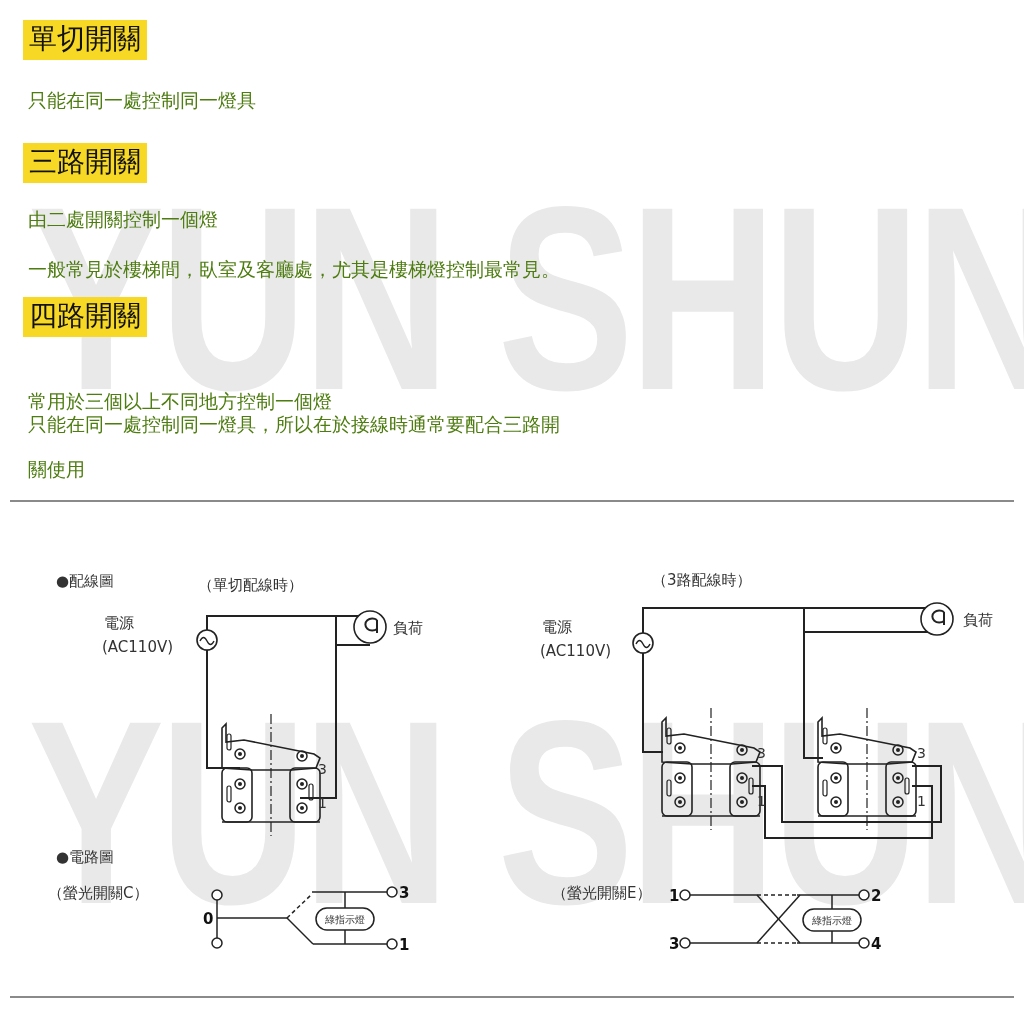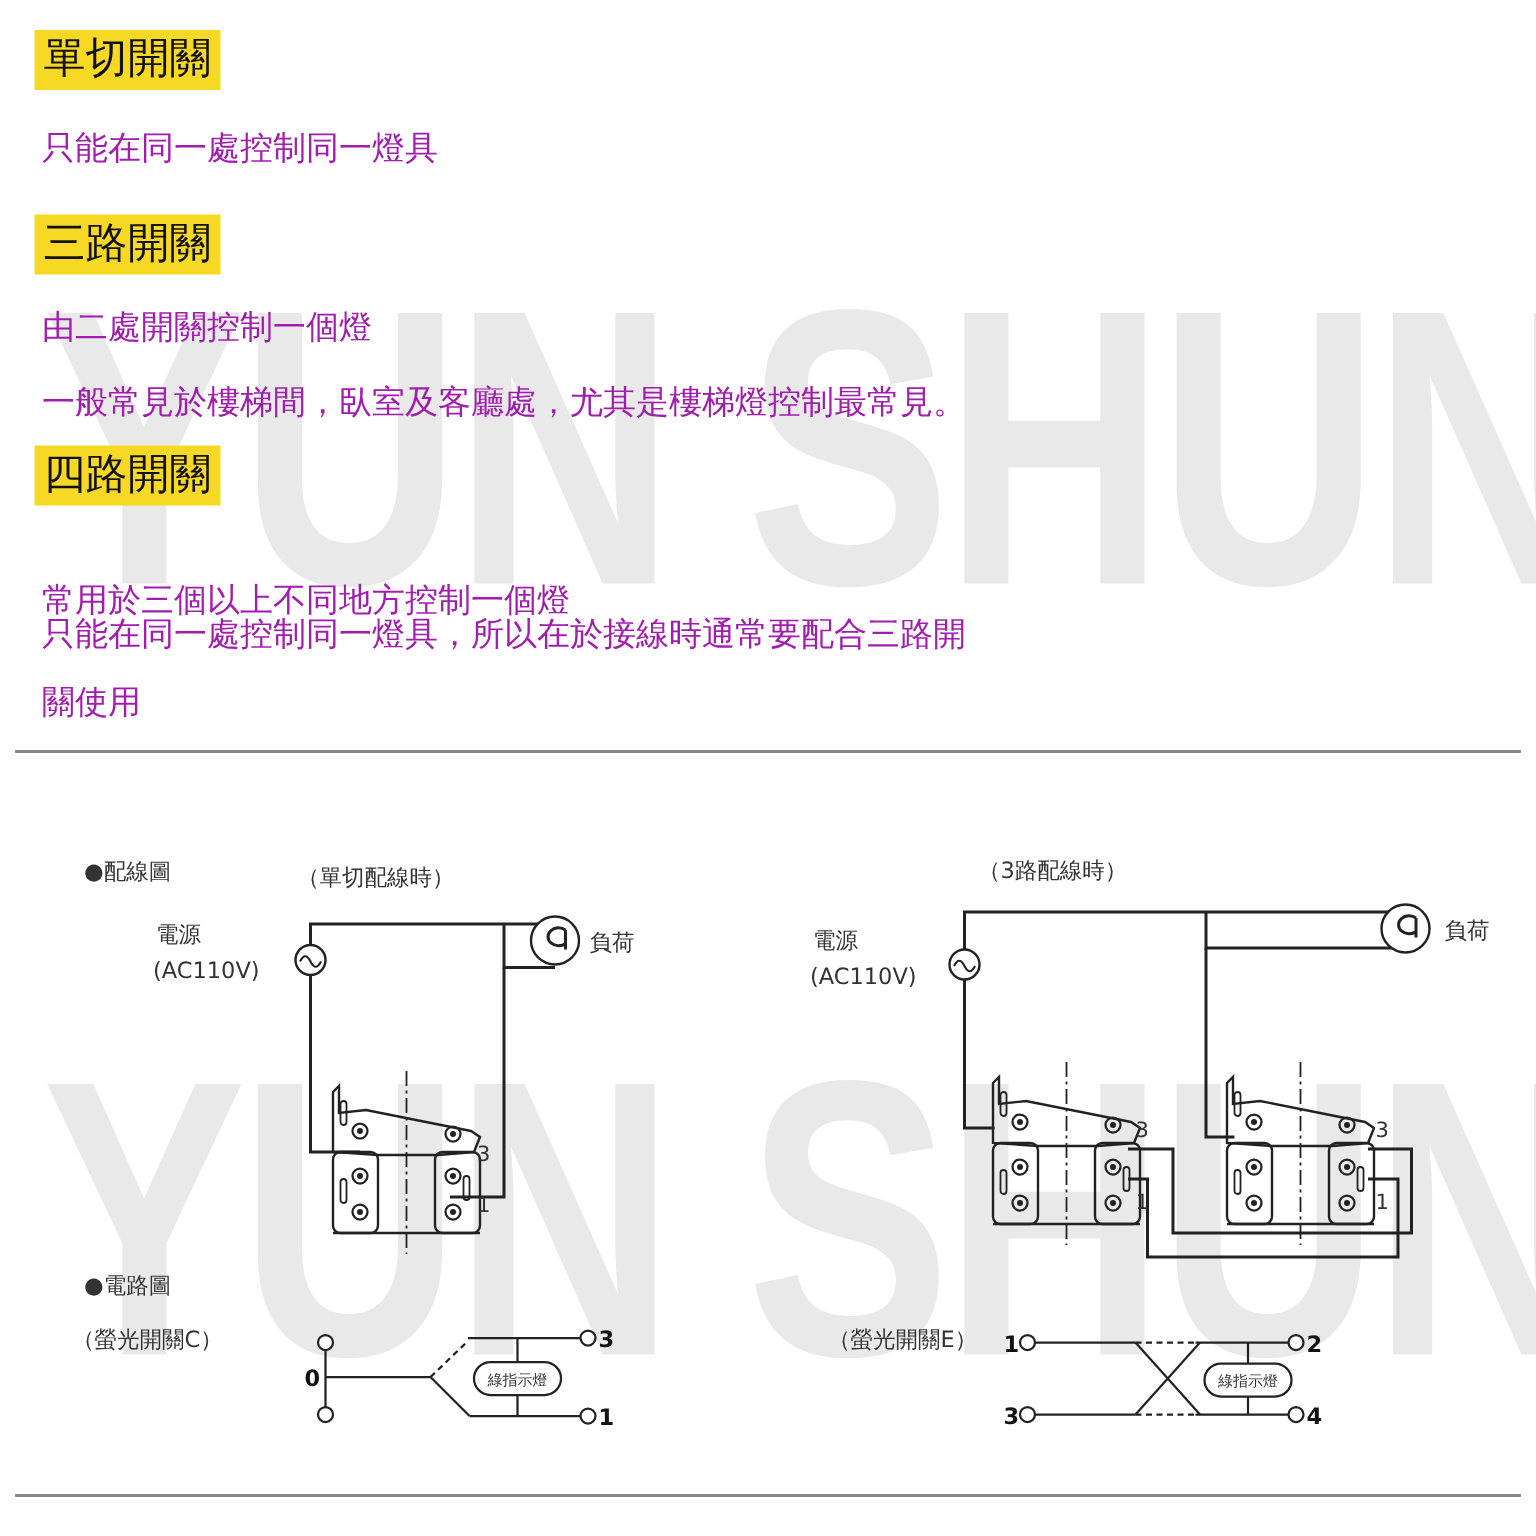--- a/index.html
+++ b/index.html
@@ -6,21 +6,21 @@
   body { width:1024px; height:1024px; position:relative; overflow:hidden;
          font-family:"DejaVu Sans", "Liberation Sans", sans-serif; color:#111; }
   .wm { position:absolute; color:#e9e9e9; font-family:"Liberation Sans", sans-serif;
         font-weight:bold; letter-spacing:-6px; white-space:nowrap; z-index:0;
         transform-origin:left top; }
   .wm1 { left:28px; top:168px; font-size:262px; transform:scaleX(0.78); line-height:1; }
   .wm2 { left:28px; top:682px; font-size:262px; transform:scaleX(0.78); line-height:1; }
   .content { position:absolute; left:0; top:0; width:974px; height:1024px; z-index:1; }
   .hl { position:absolute; background:#f7d824; padding:2px 6px 4px 6px;
         font-size:28px; line-height:34px; color:#111; }
-  .txt { position:absolute; font-size:22px; line-height:28px; color:#a21caf; white-space:nowrap; }
+  .txt { position:absolute; font-size:19px; line-height:28px; color:#4d7c0f; white-space:nowrap; }
   .divider { position:absolute; left:10px; width:1004px; height:2px; background:#8a8a8a; }
   .sec-title { position:absolute; left:52px; top:520px; font-size:19px; font-weight:bold; color:#222; }
   .lbl { position:absolute; font-size:15px; color:#333; white-space:nowrap; }
   svg.diag { position:absolute; left:0; top:0; }
 </style>
 </head>
 <body>
 
 <div class="wm wm1">YUN SHUN</div>
 <div class="wm wm2">YUN SHUN</div>

